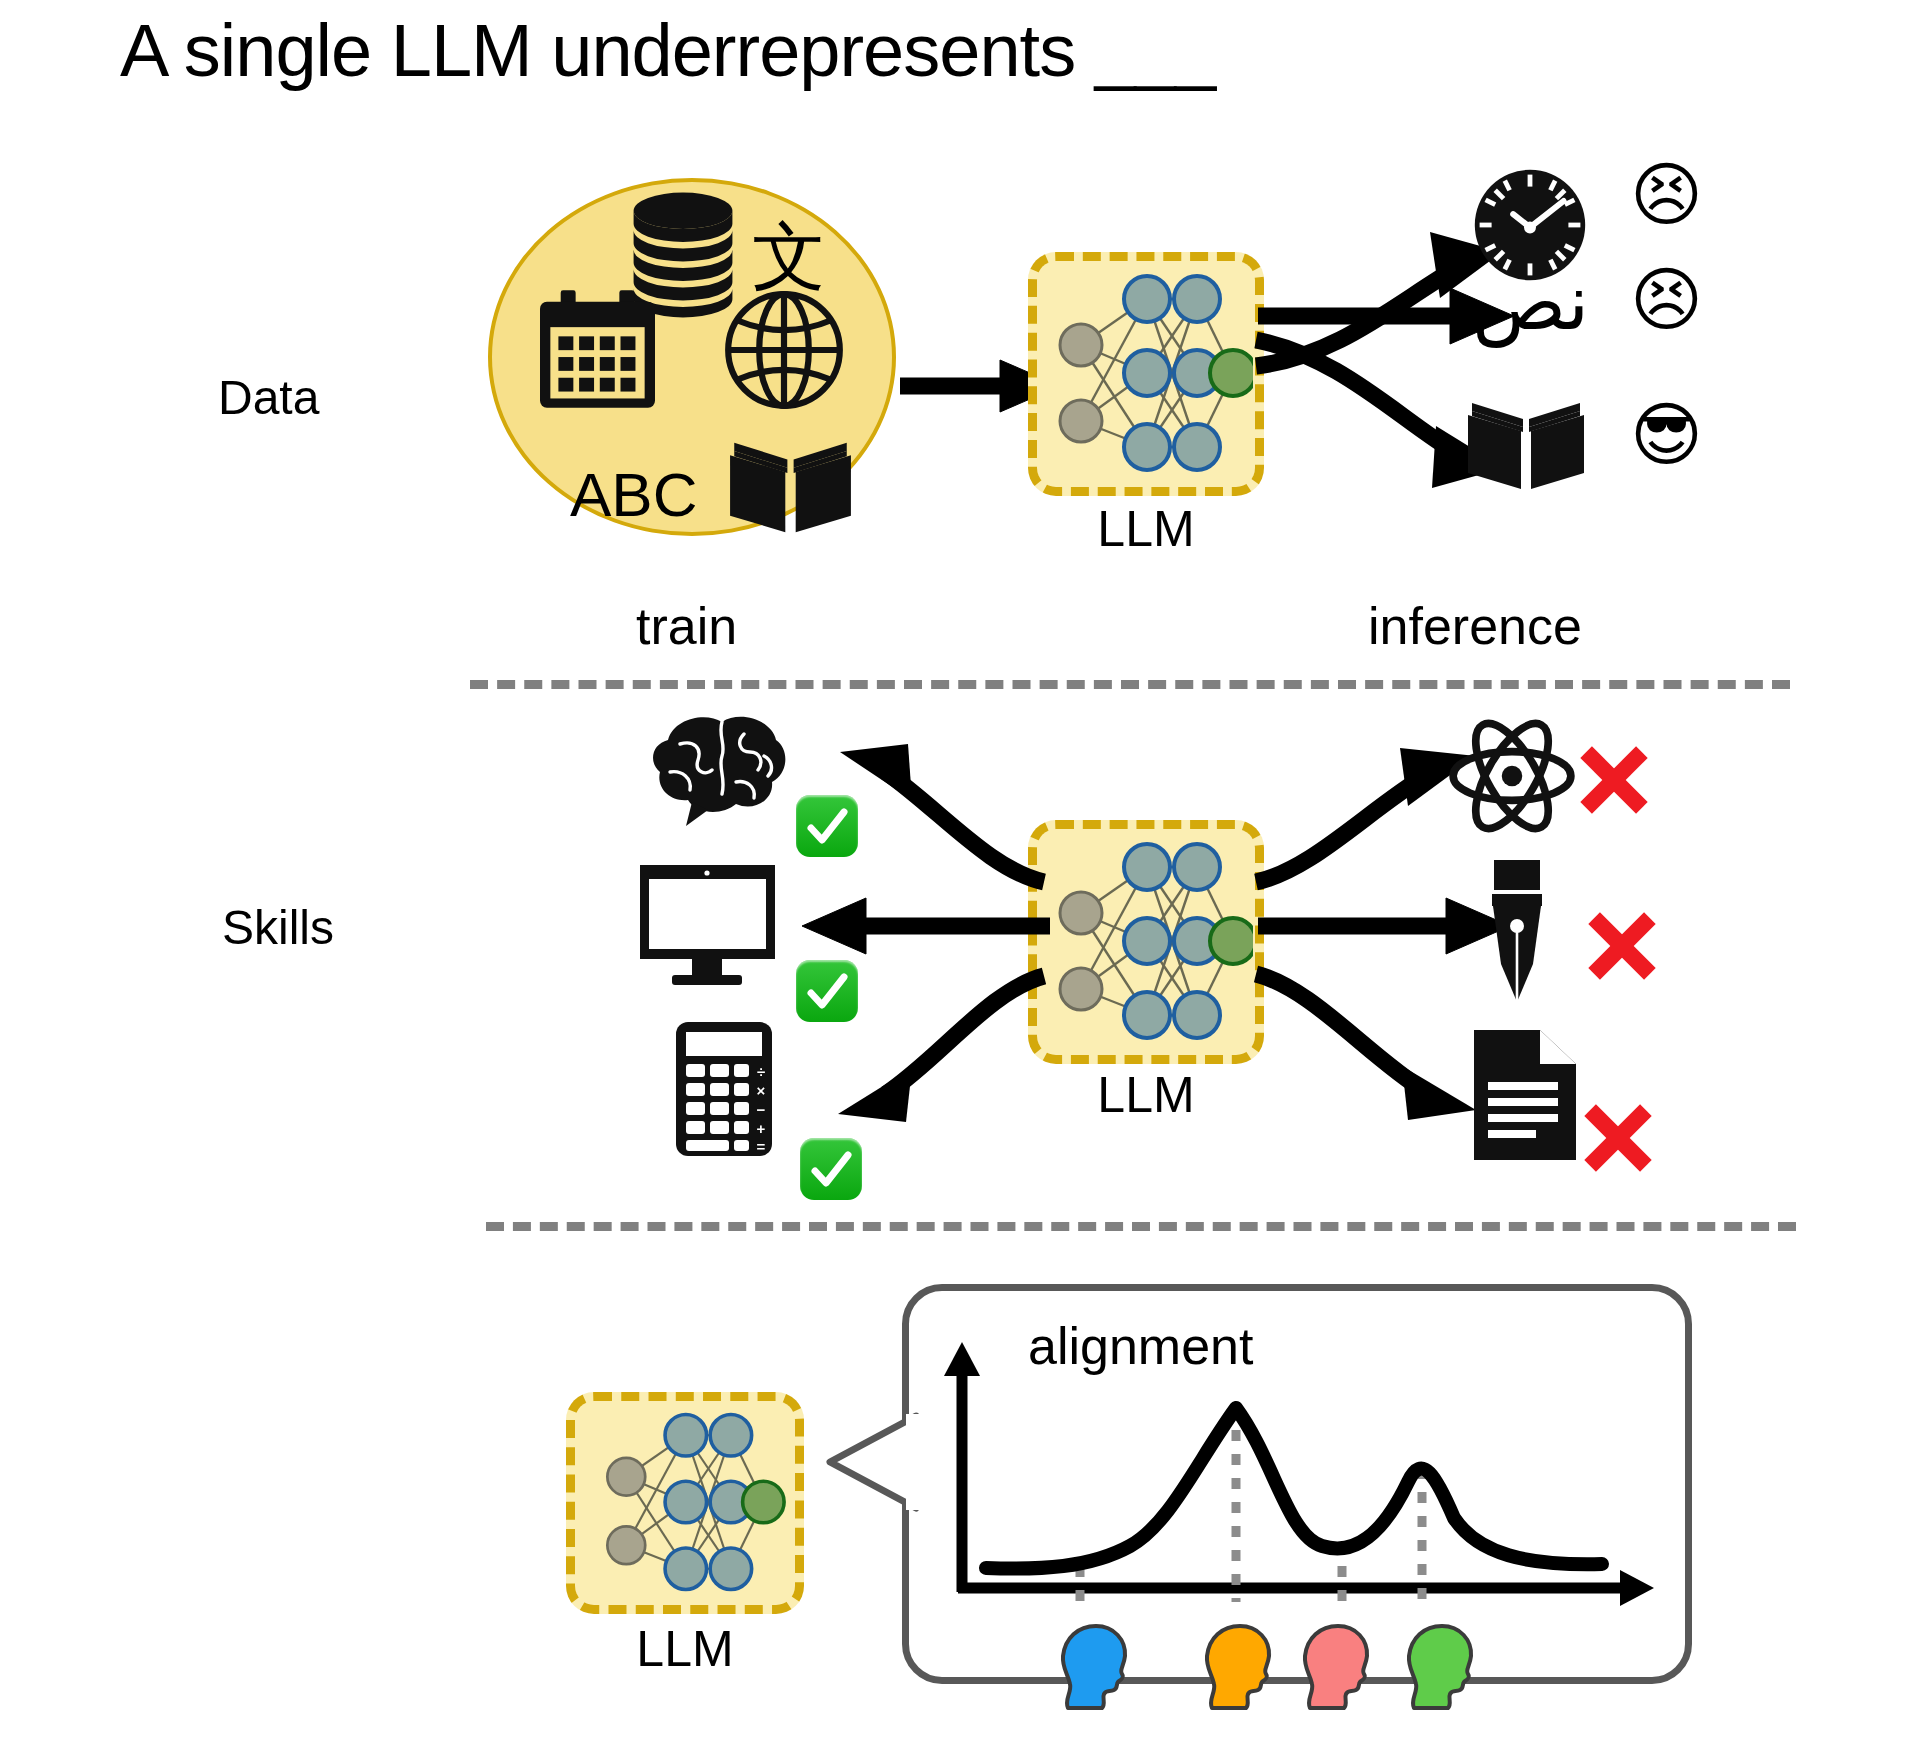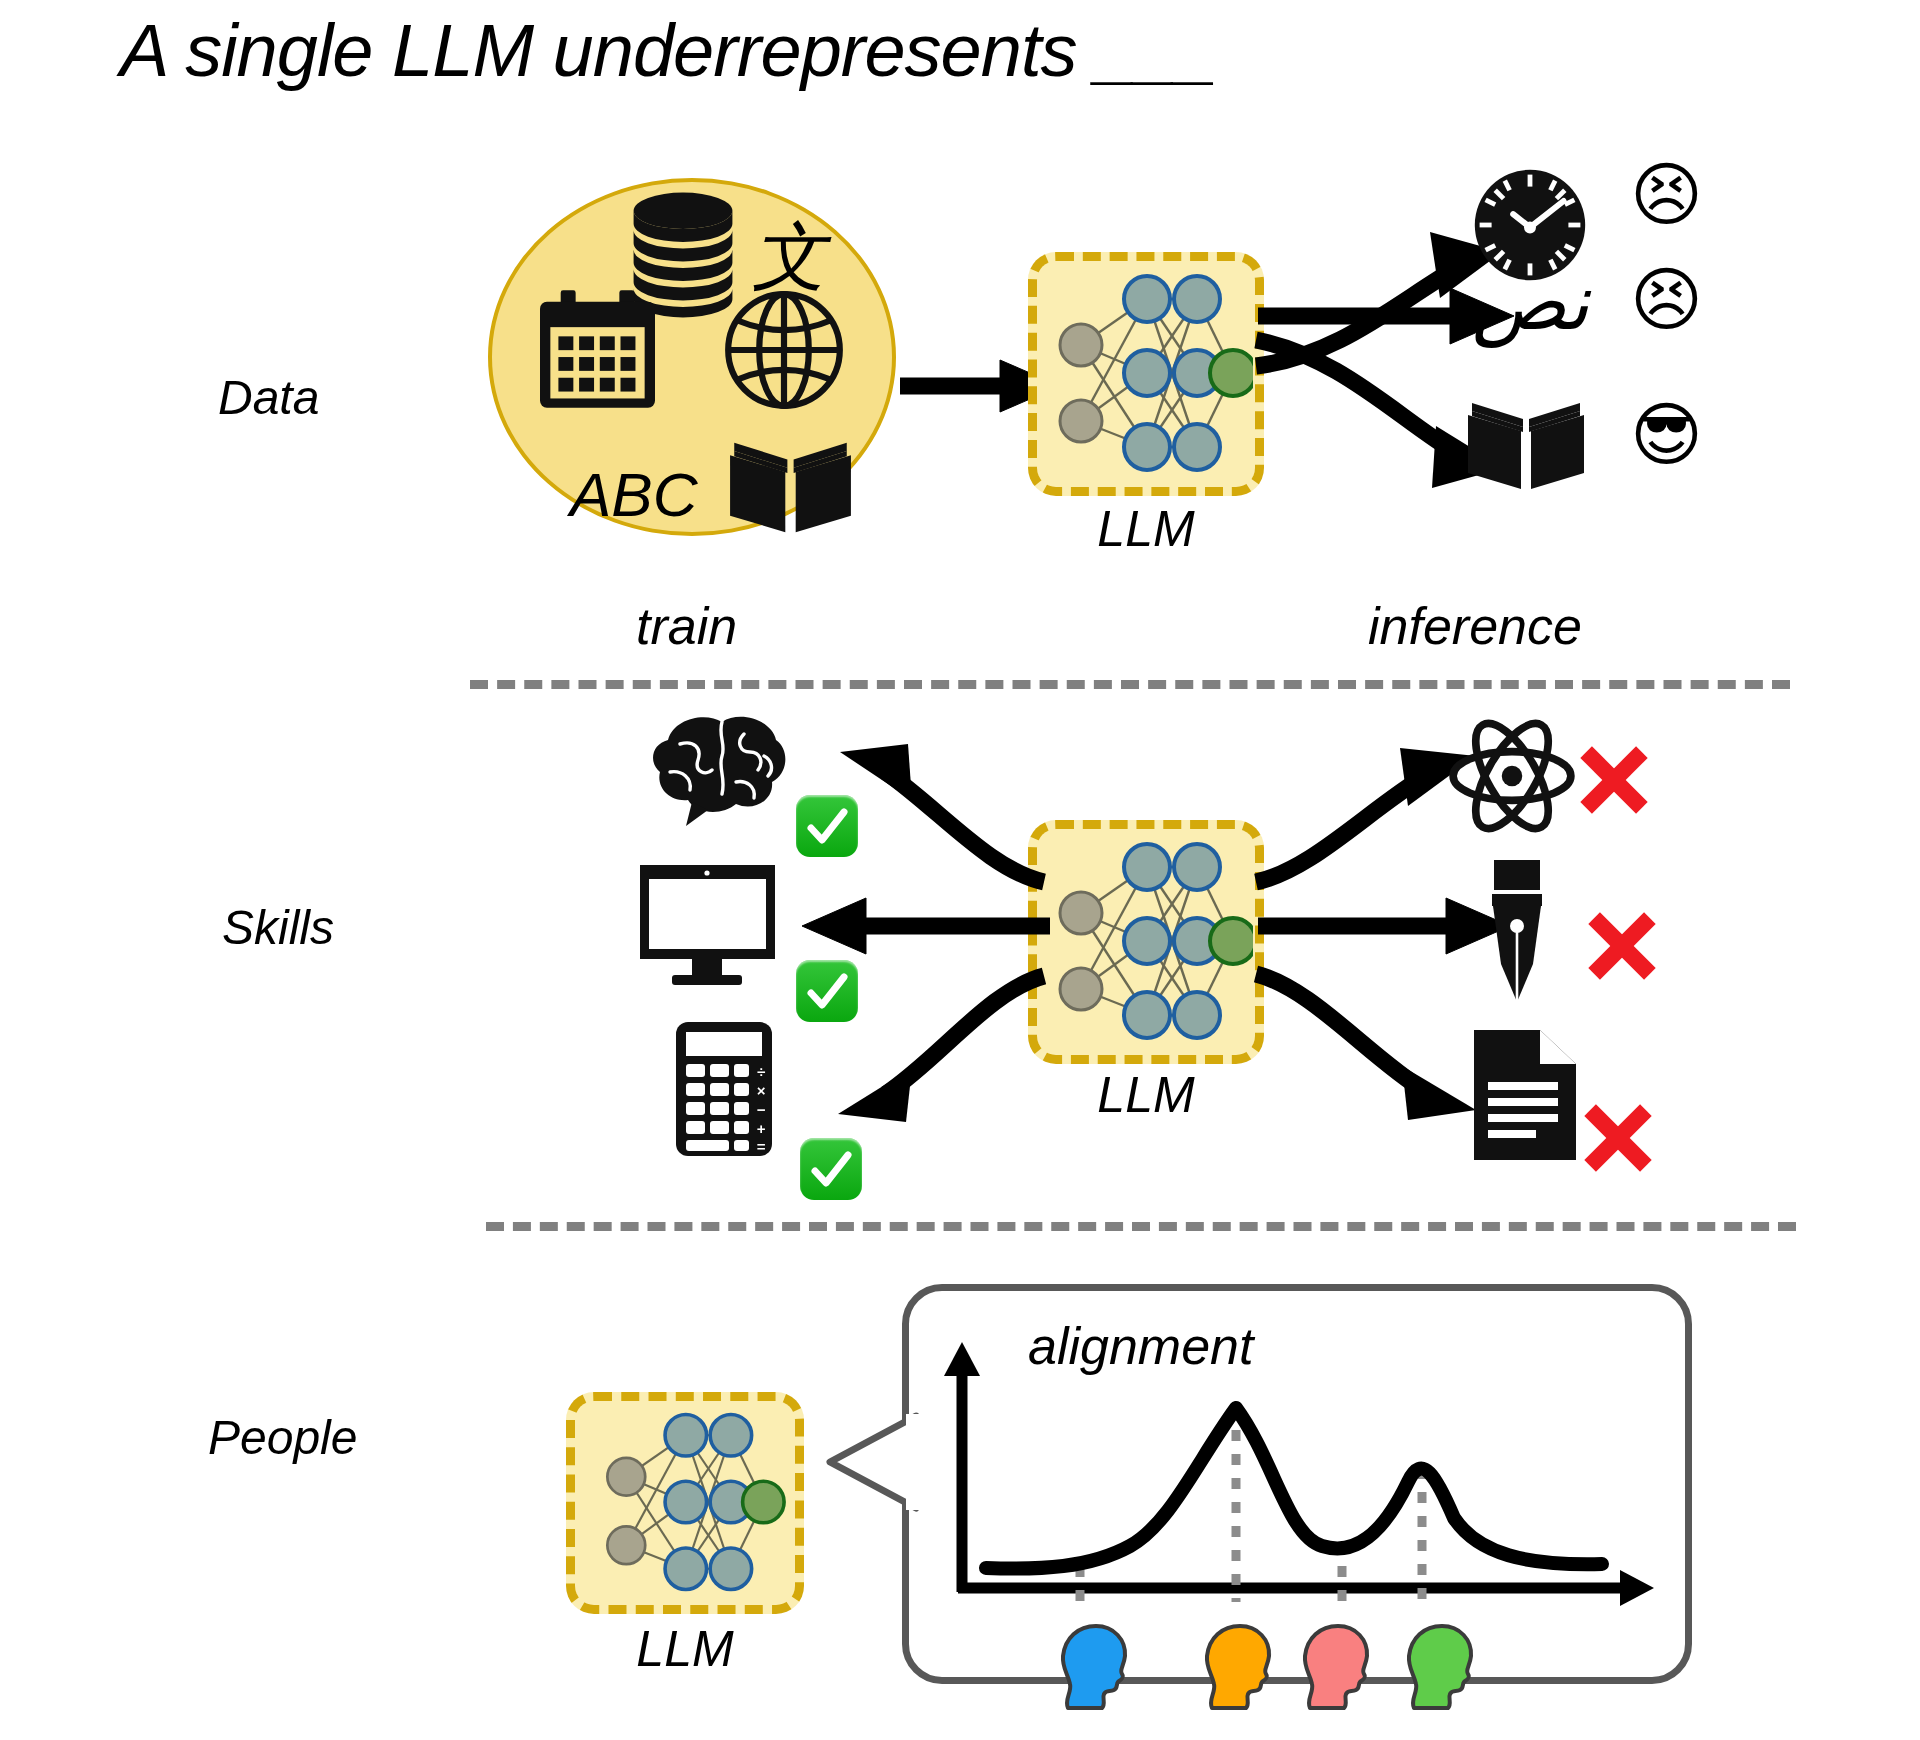--- a/index.html
+++ b/index.html
@@ -1,20 +1,20 @@
 <!DOCTYPE html>
 <html><head>
 <meta charset="utf-8">
 <style>
   html,body{margin:0;padding:0;background:#ffffff;}
   body{width:1920px;height:1740px;position:relative;
        font-family:"Liberation Sans","DejaVu Sans",sans-serif;color:#000;
        overflow:hidden;}
   .abs{position:absolute;}
-  #figure{position:relative;width:1920px;height:1632px;font-style:italic;}
+  #figure{position:relative;width:1920px;height:1632px;}
 
   
   #title{left:120px;top:8px;width:1500px;font-size:74px;line-height:86px;
          letter-spacing:-1px;white-space:nowrap;}
 
   
   .row-label{font-size:48px;line-height:76px;white-space:nowrap;}
   #label-data{left:218px;top:360px;}
   #label-skills{left:222px;top:890px;}
   #label-people{left:208px;top:1400px;}
@@ -67,21 +67,20 @@
 </style>
 </head>
 <body>
 
 <div id="figure">
 
   <div class="abs" id="title">A single LLM underrepresents ___</div>
 
   <div class="abs row-label" id="label-data">Data</div>
   <div class="abs row-label" id="label-skills">Skills</div>
-  <div class="abs row-label" id="label-people">People</div>
 
   <div class="abs hsep" id="sep1"></div>
   <div class="abs hsep" id="sep2"></div>
 
   <div class="abs" id="data-blob"></div>
 
   <div class="ic" style="left:618px;top:190px;">
     <svg width="130" height="130" viewBox="0 0 100 100">
       <g fill="#111">
         <ellipse cx="50" cy="16" rx="38" ry="14"></ellipse>

